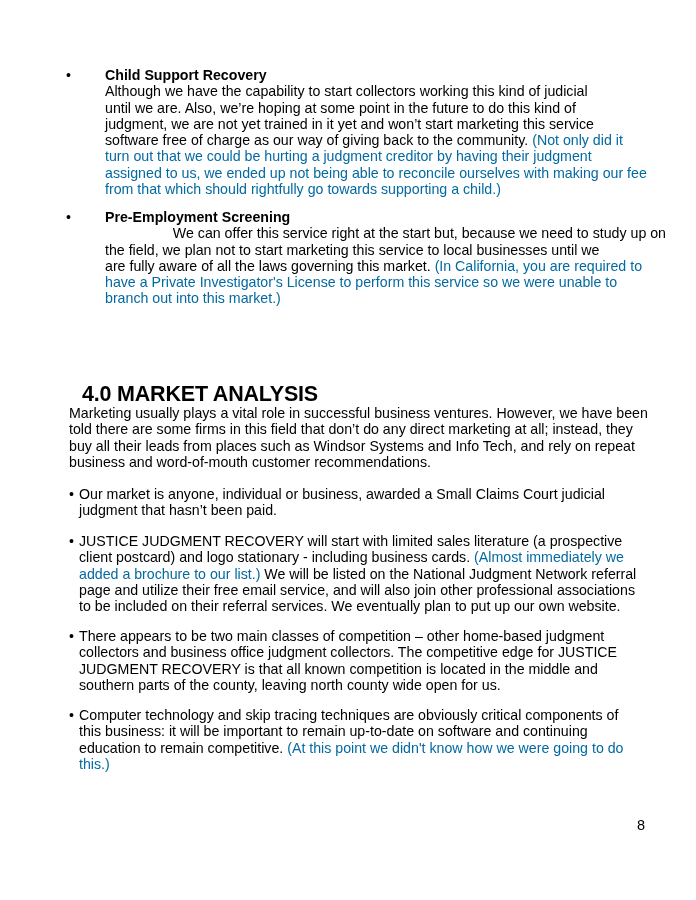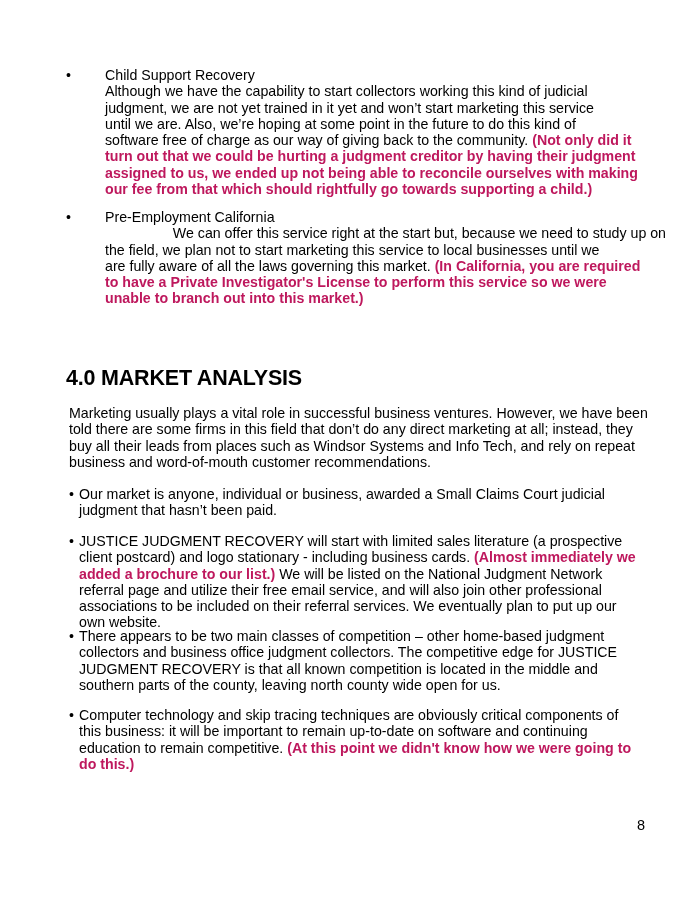--- a/index.html
+++ b/index.html
@@ -1,50 +1,50 @@
 <!DOCTYPE html>
 <html><head>
 <meta charset="utf-8">
 <style>
   html, body { margin:0; padding:0; background:#ffffff; }
   body { width:696px; height:900px; position:relative; overflow:hidden;
          font-family:"Liberation Sans", sans-serif; color:#000; font-size:14.2px; line-height:16.3px; }
-  .red { color:#be185d; font-weight:bold; }
+  .red { color:#0369a1; font-weight:normal; }
   .it { }
-  .b { font-weight:normal; }
+  .b { font-weight:bold; }
   .svc { position:absolute; left:66px; width:600px; }
   .svc .bullet { position:absolute; left:0; top:0; width:14px; }
   .svc .body { margin-left:39px; }
   .svc .body p { margin:0; }
-  h2.sec { position:absolute; left:66px; top:365px; margin:0; font-size:21.5px; font-weight:bold;
+  h2.sec { position:absolute; left:66px; top:365px; margin:16px; font-size:21.5px; font-weight:bold;
            letter-spacing:-0.2px; line-height:26px; }
   .intro { position:absolute; left:69px; top:405px; width:580px; margin:0; }
   .mlist { position:absolute; left:69px; width:585px; }
   .mlist .bullet { position:absolute; left:0; top:0; }
   .mlist .txt { margin-left:10px; }
   .pnum { position:absolute; left:637px; top:817px; font-size:14.5px; }
 </style>
 </head>
 <body>
 
 <div class="svc" style="top:67px;">
   <span class="bullet">•</span>
   <div class="body">
     <p class="b">Child Support Recovery</p>
     <p>Although we have the capability to start collectors working this kind of judicial</p>
+    <p>until we are.  Also, we’re hoping at some point in the future to do this kind of</p>
     <p>judgment, we are not yet trained in it yet and won’t start marketing this service</p>
-    <p>until we are.  Also, we’re hoping at some point in the future to do this kind of</p>
     <p style="width:545px;"><span>software free of charge as our way of giving back to the community.  </span><span class="red">(Not only did it turn out that we could be hurting a judgment creditor by having their judgment assigned to us, we ended up not being able to reconcile ourselves with making our fee from that which should rightfully go towards supporting a child.)</span></p>
   </div>
 </div>
 
 <div class="svc" style="top:209px;">
   <span class="bullet">•</span>
   <div class="body">
-    <p class="b">Pre-Employment California</p>
+    <p class="b">Pre-Employment Screening</p>
     <p style="margin-left:-2px;text-align:right;">We can offer this service right at the start but, because we need to study up on</p>
     <p>the field, we plan not to start marketing this service to local businesses until we</p>
     <p style="width:545px;"><span>are fully aware of all the laws governing this market.  </span><span class="red">(In California, you are required to have a Private Investigator's License to perform this service so we were unable to branch out into this market.)</span></p>
   </div>
 </div>
 
 <h2 class="sec">4.0  MARKET ANALYSIS</h2>
 
 <p class="intro">Marketing usually plays a vital role in successful business ventures.  However, we have been told there are some firms in this field that don’t do any direct marketing at all; instead, they buy all their leads from places such as Windsor Systems and Info Tech, and rely on repeat business and word-of-mouth customer recommendations.</p>
 

